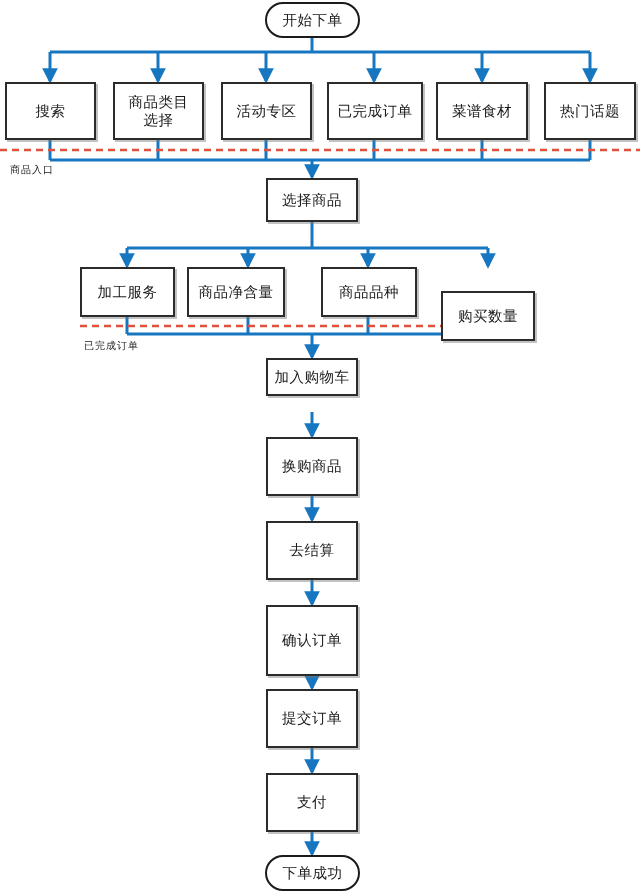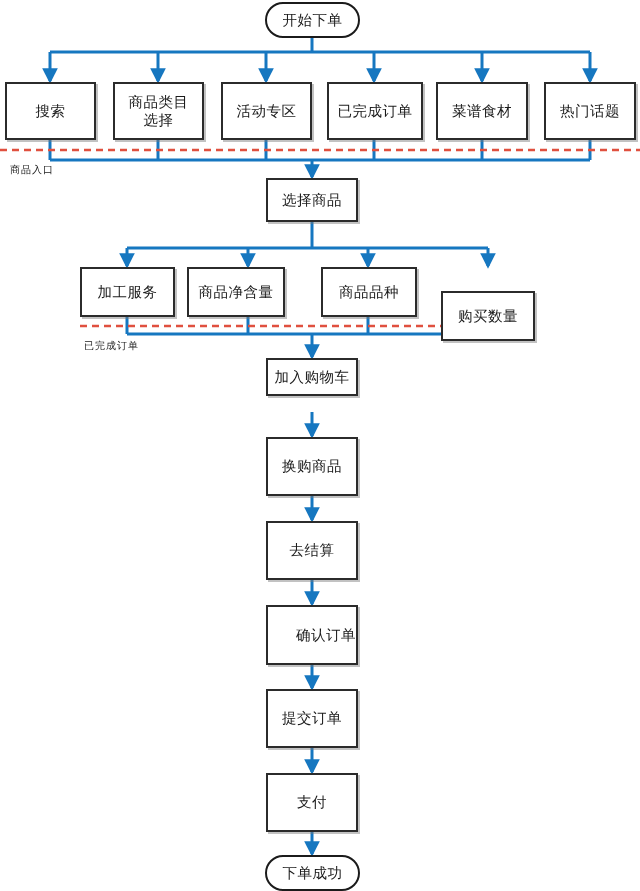--- a/index.html
+++ b/index.html
@@ -140,21 +140,21 @@
 
   <div class="node" style="left:266px;top:358px;width:92px;height:38px;">
     <span>加入购物车</span>
   </div>
   <div class="node" style="left:266px;top:437px;width:92px;height:59px;">
     <span>换购商品</span>
   </div>
   <div class="node" style="left:266px;top:521px;width:92px;height:59px;">
     <span>去结算</span>
   </div>
-  <div class="node" style="left:266px;top:605px;width:92px;height:60px;justify-content:flex-end;">
+  <div class="node" style="left:266px;top:605px;width:92px;height:71px;">
     <span>确认订单</span>
   </div>
   <div class="node" style="left:266px;top:689px;width:92px;height:59px;">
     <span>提交订单</span>
   </div>
   <div class="node" style="left:266px;top:773px;width:92px;height:59px;text-align:right;">
     <span>支付</span>
   </div>
 
   <div class="node terminal" style="left:265px;top:855px;width:95px;height:36px;">

